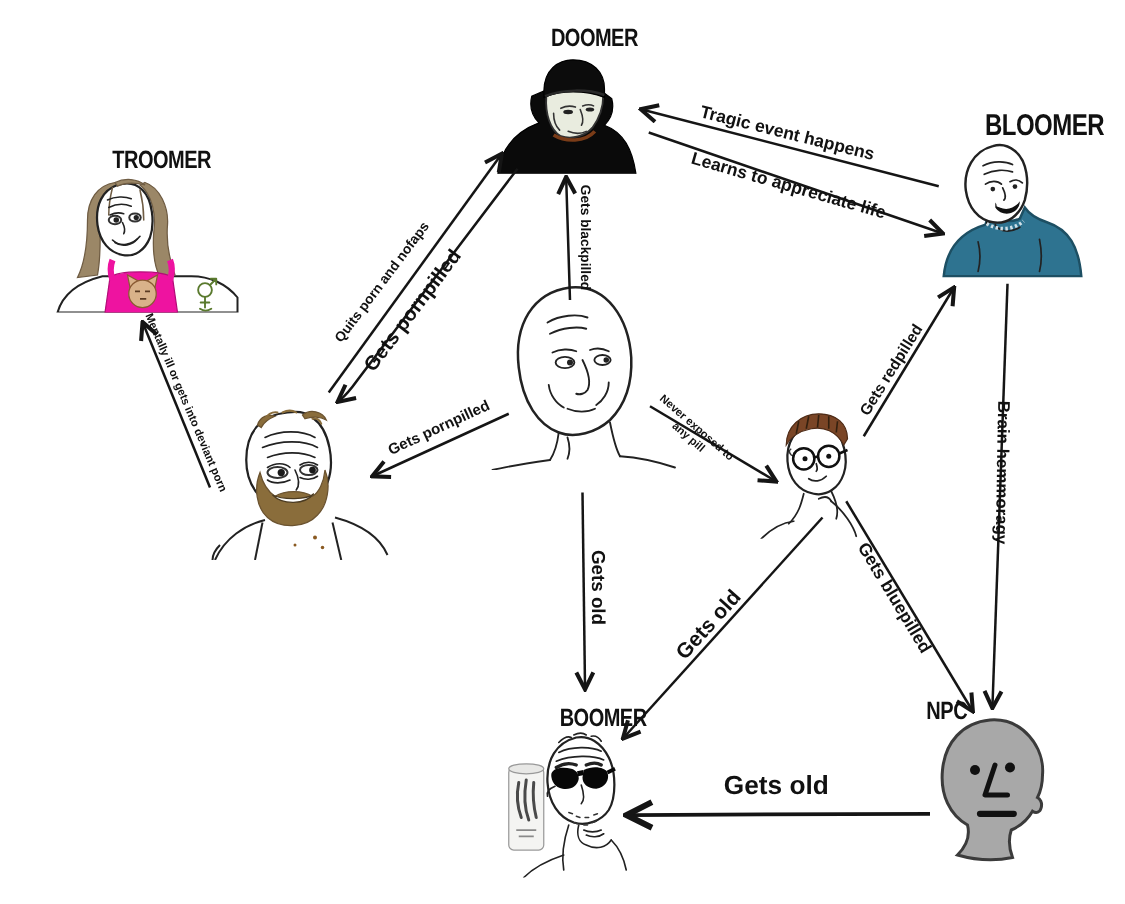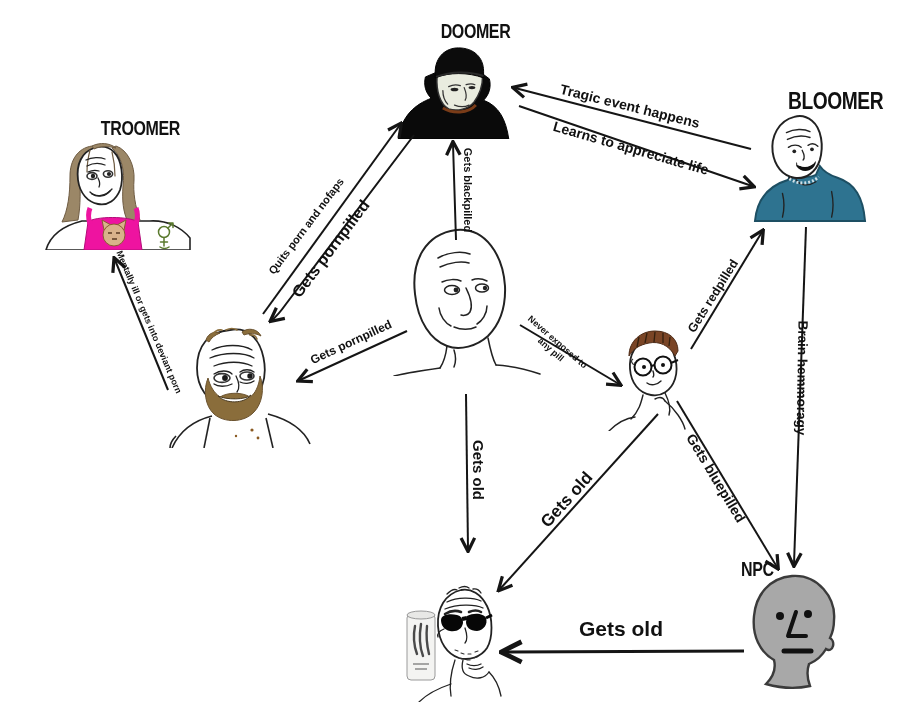--- a/index.html
+++ b/index.html
@@ -248,21 +248,22 @@
       <line x1="806" y1="227" x2="794" y2="564" marker-end="url(#ah)"></line>
       <line x1="466" y1="394" x2="468" y2="549" marker-end="url(#ah)"></line>
       <line x1="658" y1="414" x2="500" y2="589" marker-end="url(#ah)"></line>
       <line x1="677" y1="401" x2="777" y2="567" marker-end="url(#ah)"></line>
       <line x1="744" y1="651" x2="505" y2="652" stroke-width="3" marker-end="url(#ah)"></line>
     </g>
   </svg>
 
   <div class="lbl" style="left:399px;top:20px;width:120px;font-size:20px"><span class="cond">DOOMER</span></div>
   <div class="lbl" style="left:775px;top:87px;width:120px;font-size:24px"><span class="cond">BLOOMER</span></div>
-  <div class="lbl" style="left:70px;top:117px;width:120px;font-size:20px"><span class="cond">TROOMER</span></div>
+  <div class="lbl" style="left:59px;top:117px;width:120px;font-size:20px"><span class="cond">TROOMER</span></div>
+  <div class="lbl" style="left:406px;top:564px;width:120px;font-size:20px"><span class="cond">BOOMER</span></div>
   <div class="lbl" style="left:698px;top:558px;width:80px;font-size:20px"><span class="cond">NPC</span></div>
 
   <div class="elbl" style="left:468px;top:190px;font-size:11px;transform:translate(-50%,-50%) rotate(90deg)">Gets blackpilled</div>
   <div class="elbl" style="left:306px;top:226px;font-size:11px;transform:translate(-50%,-50%) rotate(-53deg)">Quits porn and nofaps</div>
   <div class="elbl" style="left:331px;top:249px;font-size:16px;transform:translate(-50%,-50%) rotate(-53deg)">Gets pornpilled</div>
   <div class="elbl" style="left:630px;top:106px;font-size:14px;transform:translate(-50%,-50%) rotate(14deg)">Tragic event happens</div>
   <div class="elbl" style="left:631px;top:148px;font-size:14px;transform:translate(-50%,-50%) rotate(16deg)">Learns to appreciate life</div>
   <div class="elbl" style="left:351px;top:342px;font-size:12px;transform:translate(-50%,-50%) rotate(-25deg)">Gets pornpilled</div>
   <div class="elbl" style="left:149px;top:322px;font-size:9px;transform:translate(-50%,-50%) rotate(67deg)">Mentally ill or gets into deviant porn</div>
   <div class="elbl" style="left:554px;top:346px;font-size:9px;width:86px;white-space:normal;text-align:center;line-height:1.15;transform:translate(-50%,-50%) rotate(41deg)">Never exposed to any pill</div>

